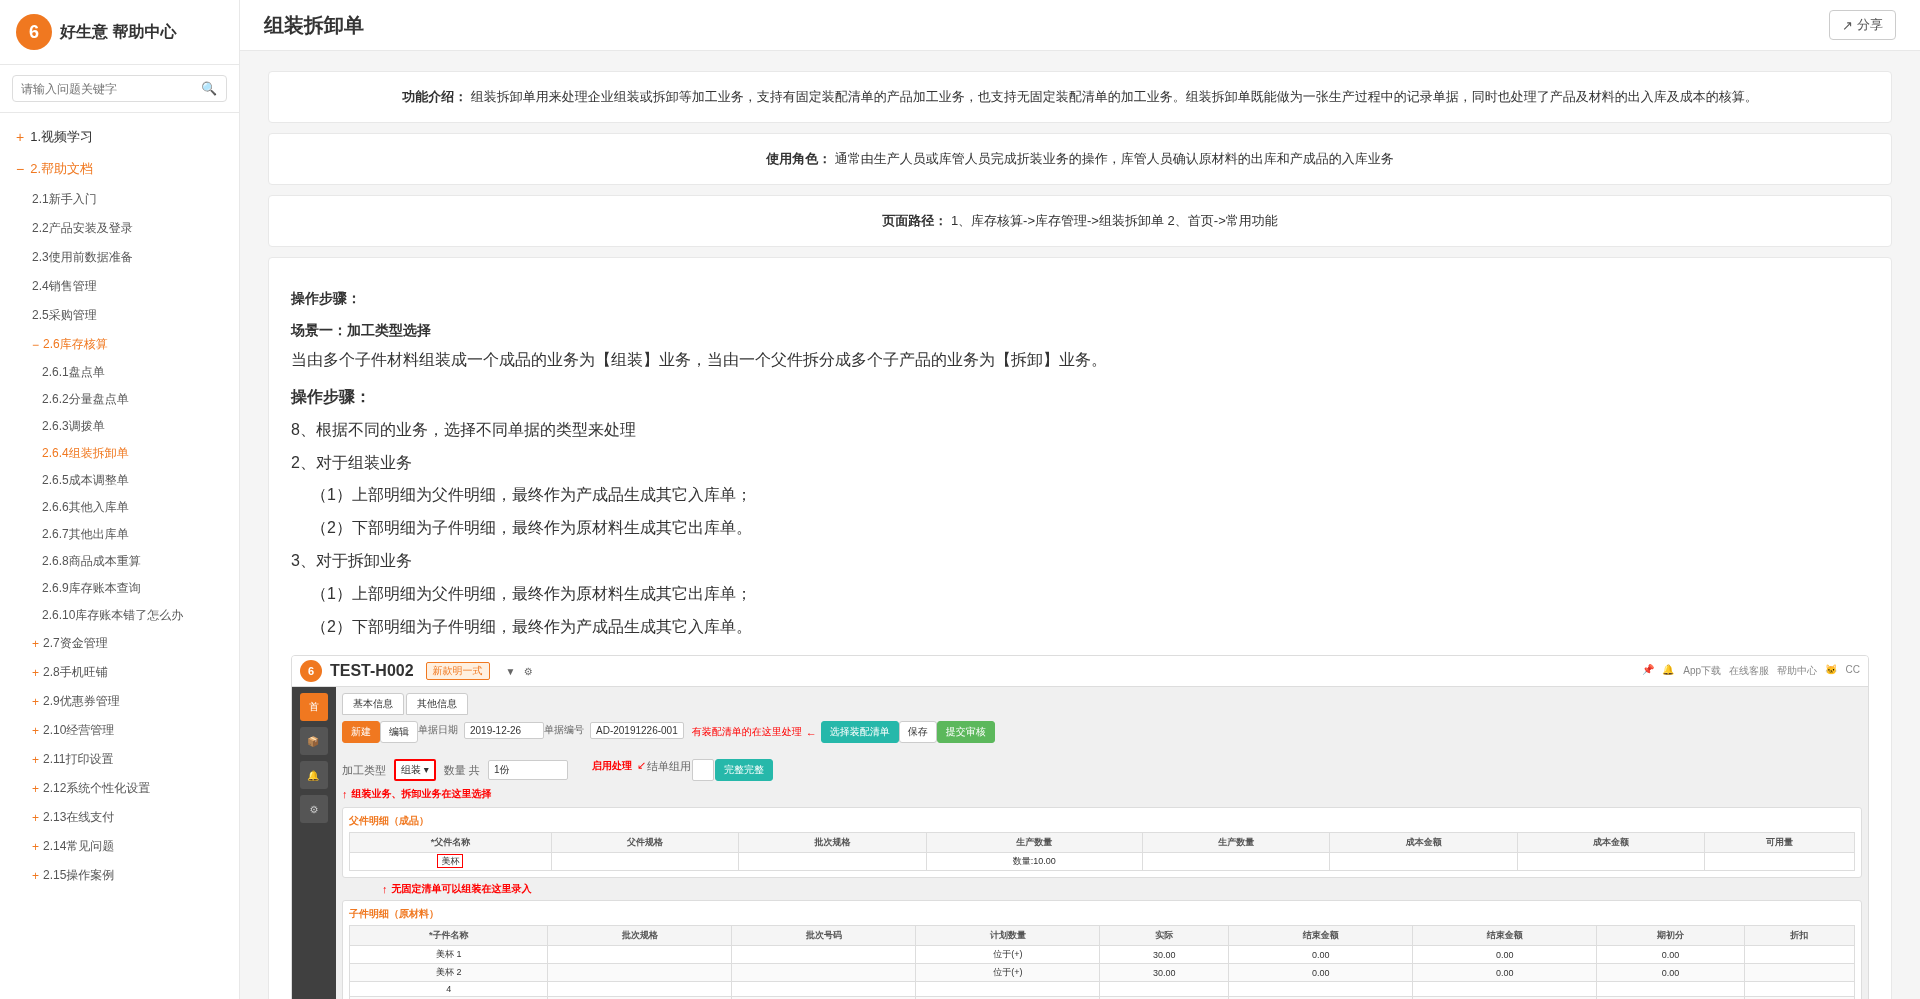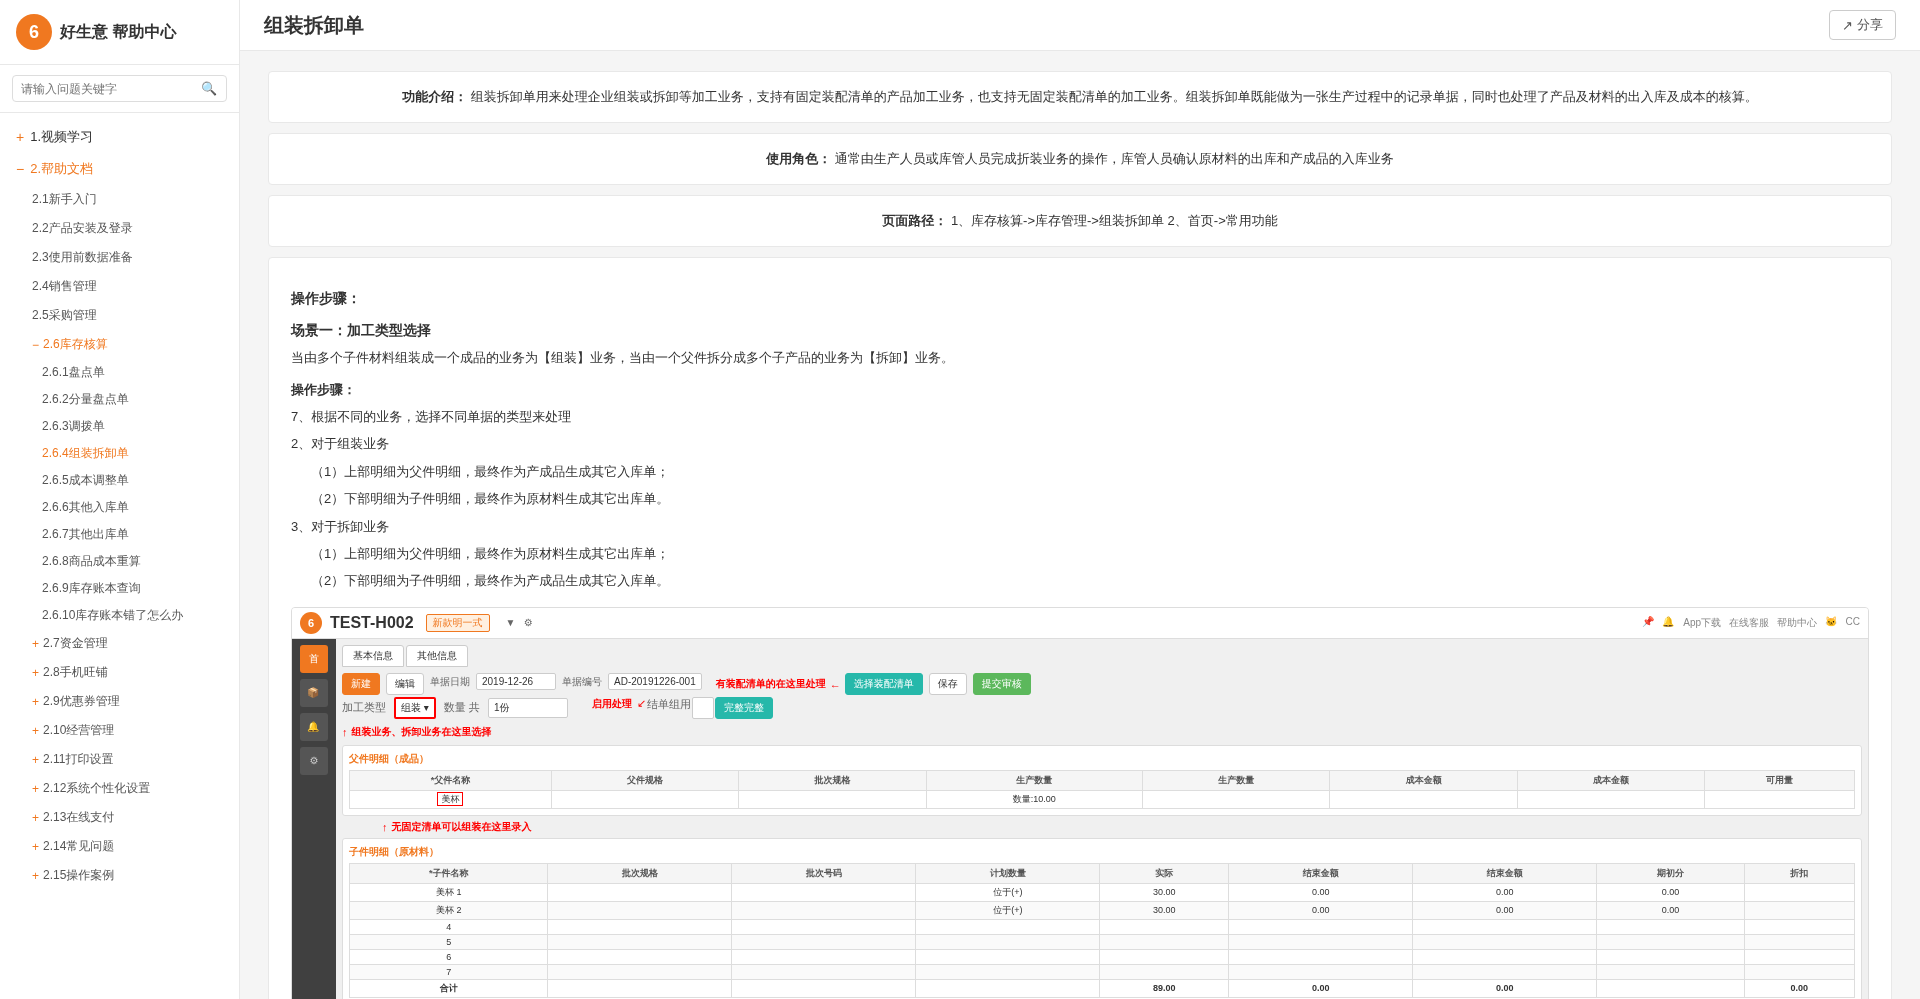--- a/index.html
+++ b/index.html
@@ -118,21 +118,21 @@
       font-size: 13px;
       line-height: 1.7;
       color: #333;
       text-align: center;
     }
     .section-card p { margin: 0; }
 
     .content-body { background: #fff; border: 1px solid #e8e8e8; border-radius: 4px; padding: 18px 22px; }
 
     .content-heading { font-size: 14px; font-weight: bold; color: #333; margin: 14px 0 6px 0; }
-    .content-text { font-size: 13px; line-height: 1.8; color: #333; margin-bottom: 4px; }
+    .content-text { font-size: 16px; line-height: 1.8; color: #333; margin-bottom: 4px; }
     .indent1 { margin-left: 20px; }
 
     .screenshot-wrapper {
       margin-top: 14px;
       border: 1px solid #ddd;
       border-radius: 4px;
       overflow: hidden;
       background: #eee;
     }
 
@@ -150,21 +150,21 @@
       display: flex; align-items: center; gap: 8px;
     }
     .sim-logo { width: 22px; height: 22px; background: #f07820; border-radius: 50%; display: inline-flex; align-items: center; justify-content: center; color: #fff; font-size: 11px; font-weight: bold; }
     .sim-breadcrumb { color: #666; font-size: 10px; flex: 1; }
     .sim-icons { color: #888; font-size: 10px; display: flex; gap: 8px; }
     .sim-body { display: flex; }
     .sim-sidebar { width: 44px; background: #404040; display: flex; flex-direction: column; align-items: center; padding: 6px 0; gap: 6px; }
     .sim-sidebar-icon { width: 28px; height: 28px; background: #555; border-radius: 3px; display: flex; align-items: center; justify-content: center; color: #ccc; font-size: 10px; }
     .sim-sidebar-icon.active { background: #f07820; color: #fff; }
     .sim-main { flex: 1; padding: 6px; }
-    .sim-toolbar { display: flex; align-items: center; gap: 6px; margin-bottom: 2px; flex-wrap: wrap; }
+    .sim-toolbar { display: flex; align-items: center; margin-bottom: 16px; flex-wrap: wrap; }
     .sim-btn { padding: 3px 8px; border-radius: 3px; font-size: 10px; cursor: pointer; border: 1px solid #ccc; background: #fff; color: #333; }
     .sim-btn.primary { background: #f07820; color: #fff; border-color: #f07820; }
     .sim-btn.teal { background: #26b8aa; color: #fff; border-color: #26b8aa; }
     .sim-btn.green { background: #5cb85c; color: #fff; border-color: #5cb85c; }
     .sim-tab-bar { display: flex; gap: 2px; margin-bottom: 6px; }
     .sim-tab { padding: 3px 10px; border-radius: 3px 3px 0 0; font-size: 10px; background: #fff; border: 1px solid #ccc; cursor: pointer; }
     .sim-field-row { display: flex; align-items: center; gap: 6px; margin-bottom: 4px; flex-wrap: wrap; font-size: 10px; }
     .sim-label { color: #666; white-space: nowrap; }
     .sim-input { border: 1px solid #ccc; border-radius: 2px; padding: 2px 5px; font-size: 10px; min-width: 80px; background: #fff; }
     .sim-select { border: 1px solid #ccc; border-radius: 2px; padding: 2px 5px; font-size: 10px; background: #fff; }
@@ -302,21 +302,21 @@
 
     <div class="content-body">
       <div class="content-heading">操作步骤：</div>
       <div class="content-heading">
         <span>场景一：加工类型选择</span>
       </div>
       <div class="content-text">
         <span>当由多个子件材料组装成一个成品的业务为【组装】业务，当由一个父件拆分成多个子产品的业务为【拆卸】业务。</span>
       </div>
       <div class="content-text" style="font-weight:bold;margin-top:8px;">操作步骤：</div>
-      <div class="content-text">7、根据不同的业务，选择不同单据的类型来处理</div>
+      <div class="content-text">8、根据不同的业务，选择不同单据的类型来处理</div>
       <div class="content-text">2、对于组装业务</div>
       <div class="content-text indent1">（1）上部明细为父件明细，最终作为产成品生成其它入库单；</div>
       <div class="content-text indent1">（2）下部明细为子件明细，最终作为原材料生成其它出库单。</div>
       <div class="content-text">3、对于拆卸业务</div>
       <div class="content-text indent1">（1）上部明细为父件明细，最终作为原材料生成其它出库单；</div>
       <div class="content-text indent1">（2）下部明细为子件明细，最终作为产成品生成其它入库单。</div>
 
       <div class="screenshot-wrapper">
         <div class="sim-screenshot">
 
@@ -358,21 +358,21 @@
                 <div class="sim-field-row">
                   <span class="sim-label">单据日期</span>
                   <div class="sim-input">2019-12-26</div>
                 </div>
                 <div class="sim-field-row">
                   <span class="sim-label">单据编号</span>
                   <div class="sim-input">AD-20191226-001</div>
                 </div>
 
                 <div style="display:flex;align-items:center;gap:4px;margin-left:8px;">
-                  <span style="color:red;font-size:10px;font-weight:bold;">有装配清单的在这里处理</span>
+                  <span style="color:red;font-size:10px;font-weight:normal;">有装配清单的在这里处理</span>
                   <span style="color:red;">←</span>
                   <button class="sim-btn teal">选择装配清单</button>
                 </div>
                 <button class="sim-btn">保存</button>
                 <button class="sim-btn green">提交审核</button>
               </div>
 
               <div style="display:flex;align-items:center;gap:8px;margin-bottom:6px;flex-wrap:wrap;position:relative;">
                 <span class="sim-label">加工类型</span>
                 <div class="sim-select red-box">组装 ▾</div>

